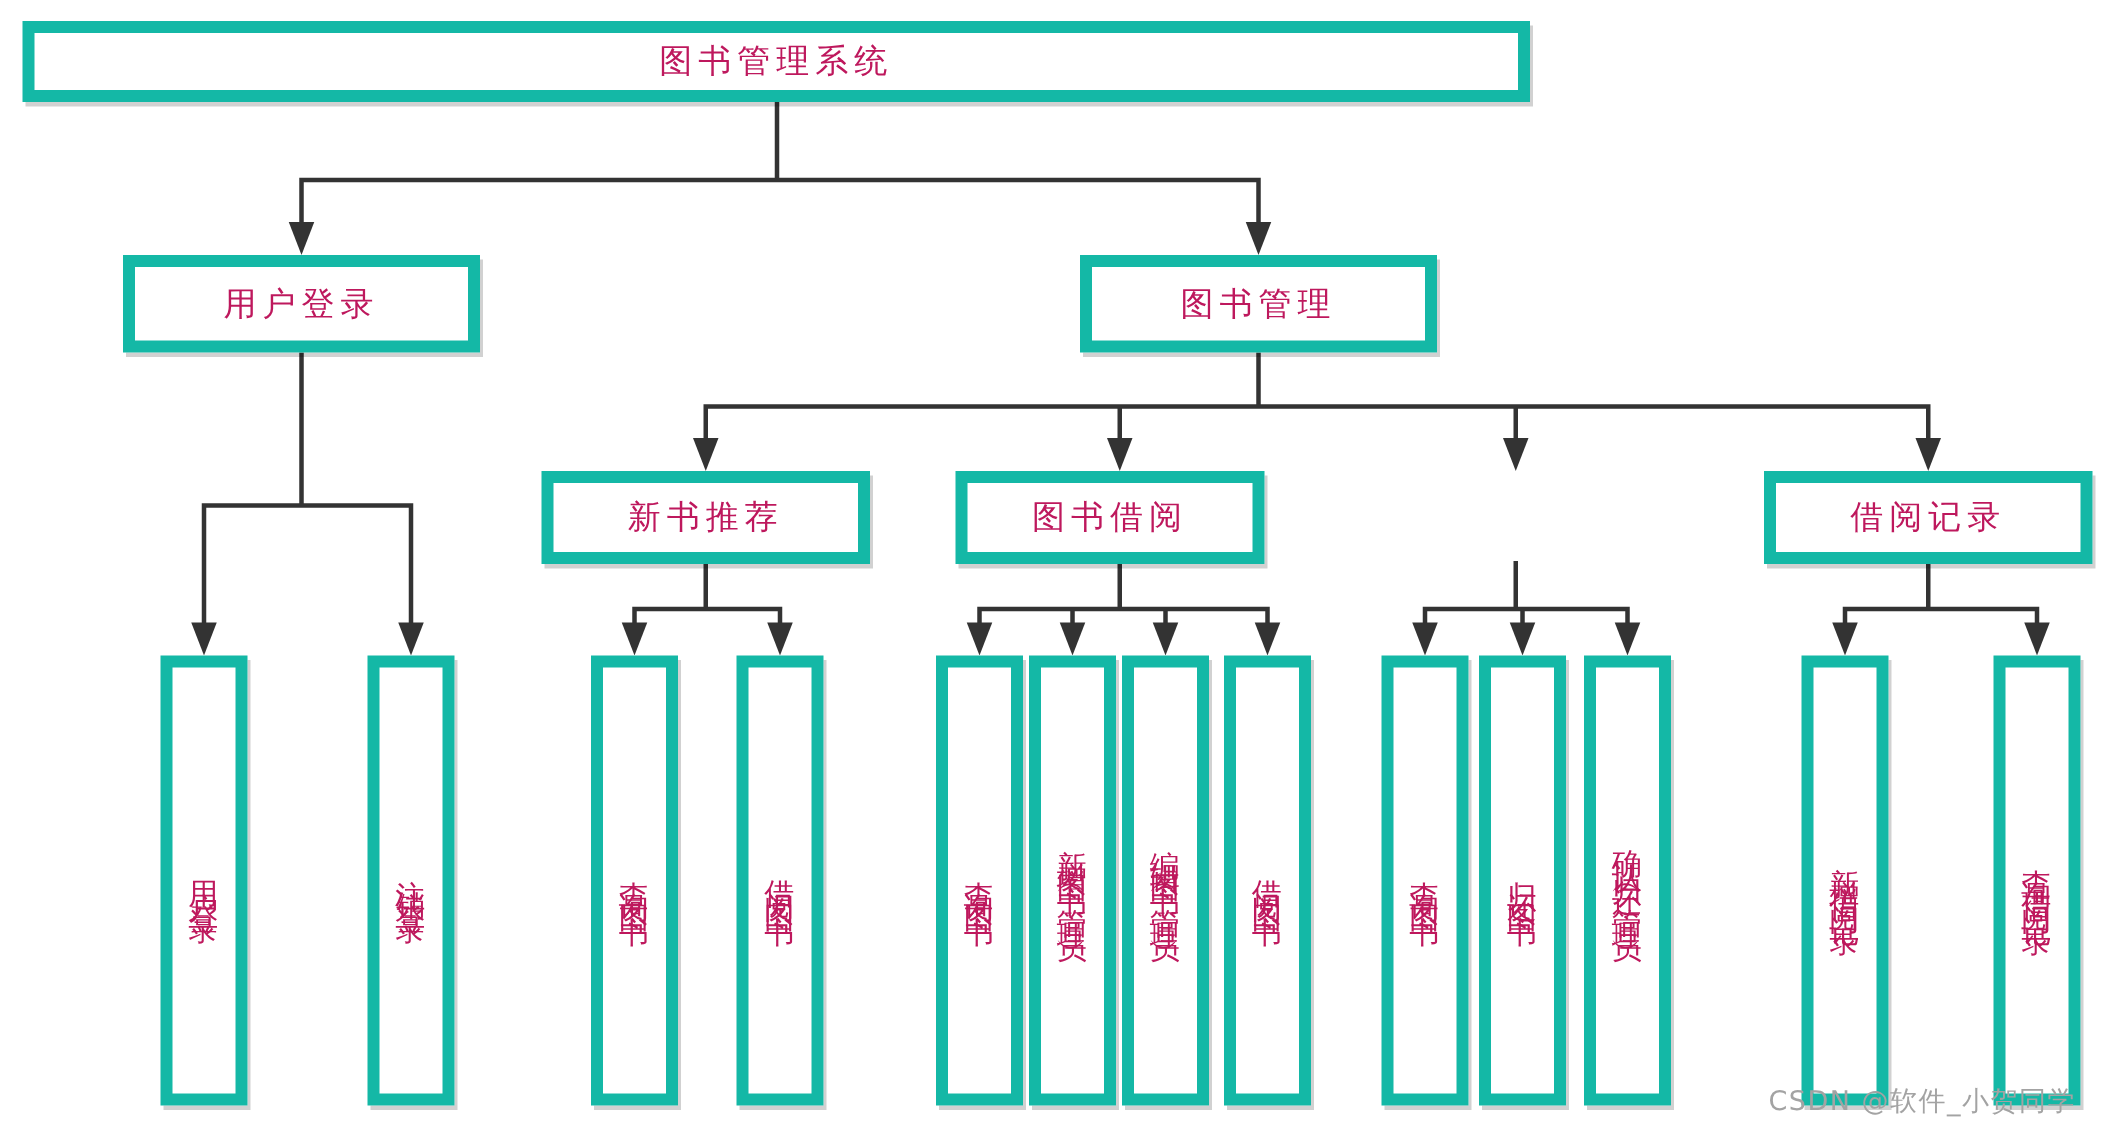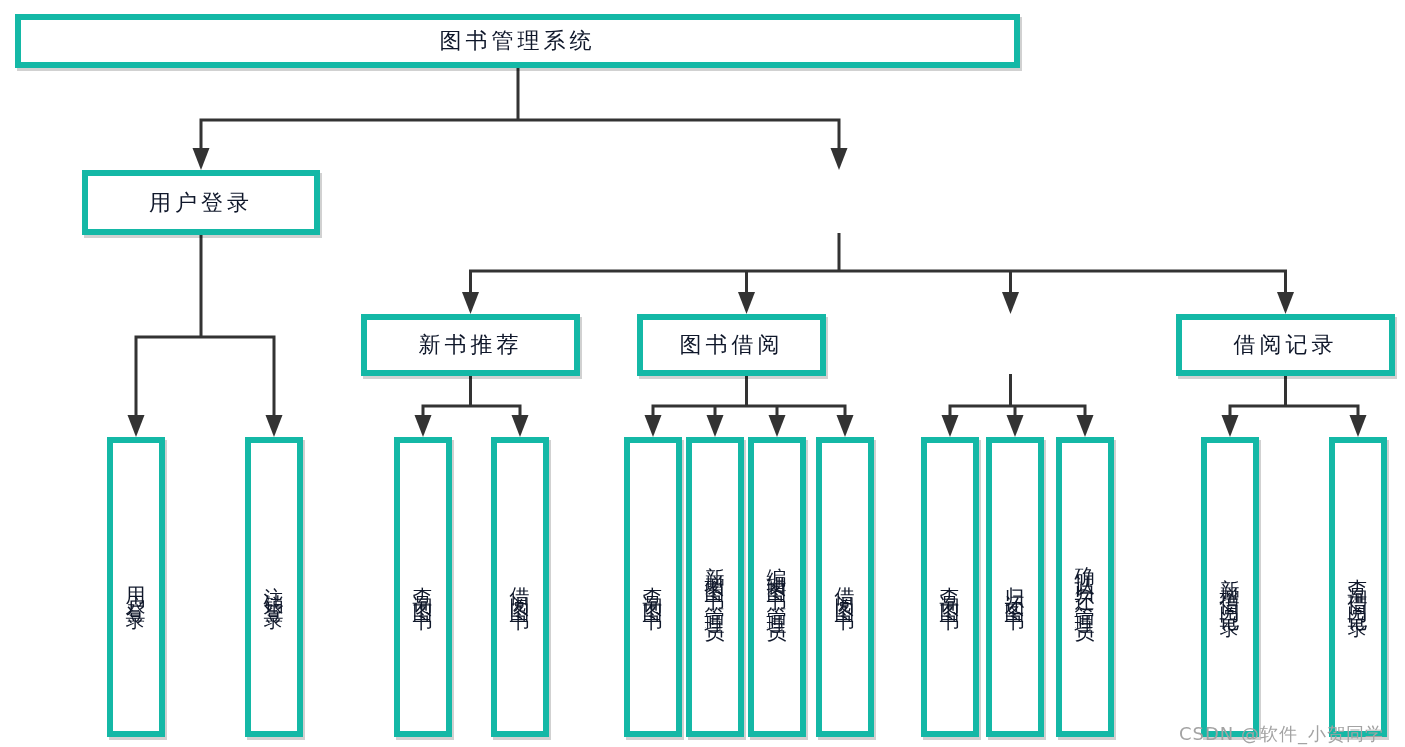--- a/index.html
+++ b/index.html
@@ -18,26 +18,26 @@
   .connectors {
     position: absolute;
     left: 0;
     top: 0;
     z-index: 1;
   }
   .box {
     position: absolute;
     box-sizing: border-box;
     background: #ffffff;
-    border: 6px solid #14b8a6;
+    border: 8px solid #14b8a6;
     box-shadow: 2px 3px 0 rgba(0,0,0,0.18);
     display: flex;
     align-items: center;
     justify-content: center;
-    color: #0f172a;
+    color: #be185d;
     z-index: 2;
   }
   .hbox {
     font-size: 22px;
     letter-spacing: 4px;
     white-space: nowrap;
   }
   .leaf {
     writing-mode: vertical-rl;
     font-size: 20px;
@@ -101,25 +101,28 @@
     </g>
   </svg>
 
   <div class="box hbox" style="left:15px; top:14px; width:1005px; height:54px;">
     <span>图书管理系统</span>
   </div>
 
   <div class="box hbox" style="left:82px; top:170px; width:238px; height:65px;">
     <span>用户登录</span>
   </div>
+  <div class="box hbox" style="left:720px; top:170px; width:238px; height:65px;">
+    <span>图书管理</span>
+  </div>
 
   <div class="box hbox" style="left:361px; top:314px; width:219px; height:62px;">
     <span>新书推荐</span>
   </div>
-  <div class="box hbox" style="left:637px; top:314px; width:189px; height:62px;">
+  <div class="box hbox" style="left:637px; top:314px; width:206px; height:62px;">
     <span>图书借阅</span>
   </div>
   <div class="box hbox" style="left:1176px; top:314px; width:219px; height:62px;">
     <span>借阅记录</span>
   </div>
 
   <div class="box leaf" style="left:107px; top:437px; width:58px; height:300px;">
     <span>用户登录</span>
   </div>
   <div class="box leaf" style="left:245px; top:437px; width:58px; height:300px;">

